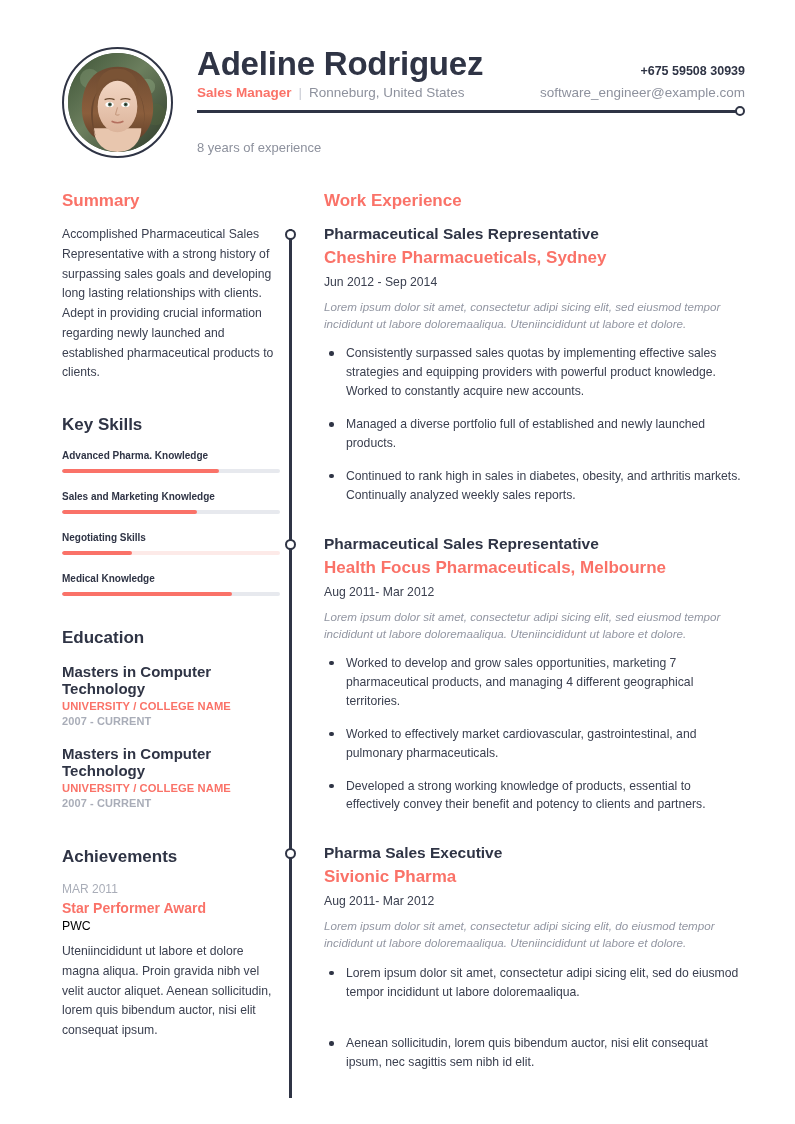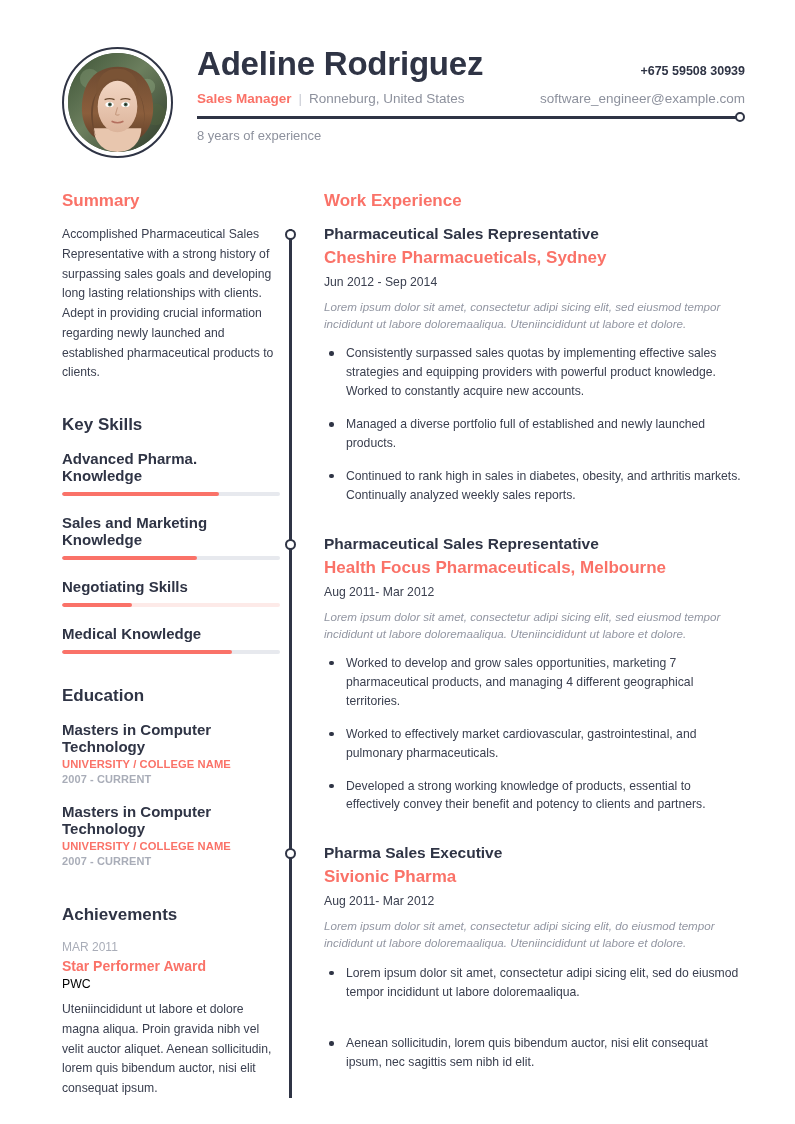--- a/index.html
+++ b/index.html
@@ -65,21 +65,21 @@
     font-size: 12.5px;
     font-weight: bold;
     color: #2f3445;
     white-space: nowrap;
     padding-bottom: 4px;
   }
   .sub-row {
     display: flex;
     align-items: baseline;
     justify-content: space-between;
-    margin-top: 9px;
+    margin-top: 3px;
     text-align: center;
   }
   .role-wrap { display: flex; align-items: baseline; }
   .role {
     font-size: 13.5px;
     font-weight: bold;
     color: #fa7268;
   }
   .sep {
     color: #c8cbd4;
@@ -107,21 +107,21 @@
     right: -8px;
     top: 50%;
     transform: translateY(-50%);
     width: 10px;
     height: 10px;
     border-radius: 50%;
     border: 2.5px solid #2f3445;
     background: #ffffff;
   }
   .years {
-    margin-top: 9px;
+    margin-top: 27px;
     font-size: 13px;
     color: #8d919d;
   }
 
   
   .columns {
     display: flex;
     padding: 33px 50px 0 62px;
     align-items: flex-start;
   }
@@ -150,21 +150,21 @@
     line-height: 1.62;
     color: #3b4050;
   }
 
   .block-gap-skills { margin-top: 32px; }
   .block-gap-edu { margin-top: 32px; }
   .block-gap-ach { margin-top: 38px; }
 
   .skill { margin-bottom: 18px; }
   .skill-name {
-    font-size: 15px;
+    font-size: 10px;
     font-weight: bold;
     color: #2f3445;
     margin-bottom: 8px;
   }
   .skill-track {
     height: 4px;
     width: 100%;
     background: #e7e9ee;
     border-radius: 2px;
     overflow: hidden;

